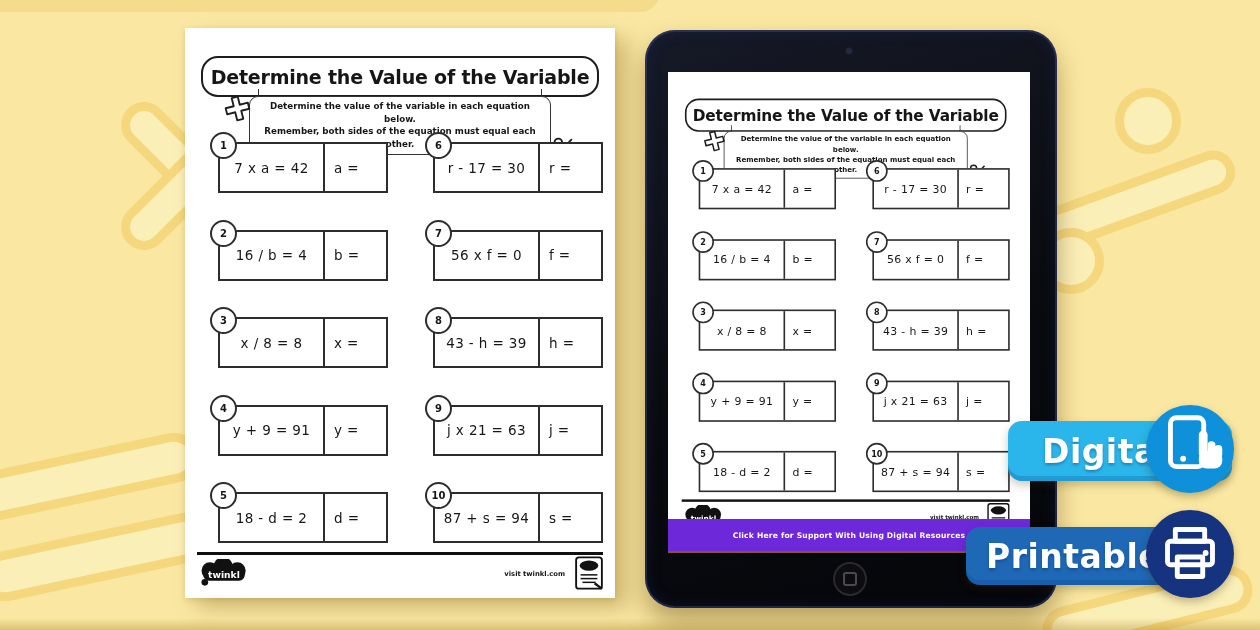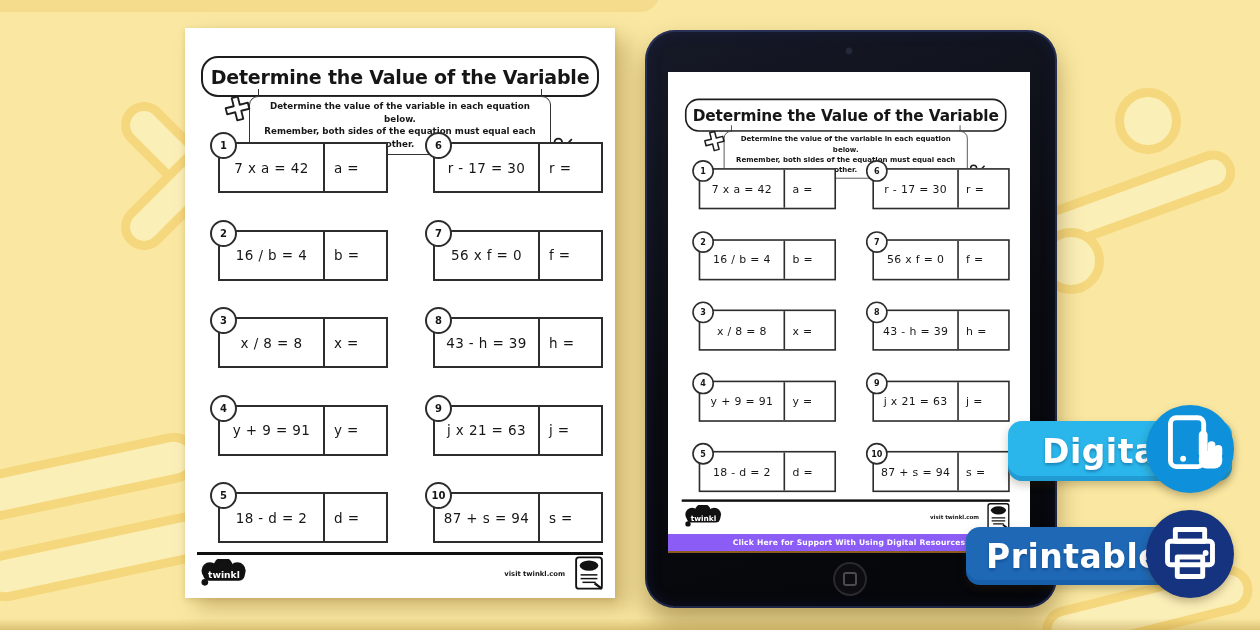--- a/index.html
+++ b/index.html
@@ -56,21 +56,21 @@
   
   .tablet{position:absolute;left:645px;top:30px;width:412px;height:578px;border-radius:30px;z-index:20;
     background:linear-gradient(160deg,#161927 0%,#0a0b10 55%,#05060a 100%);
     box-shadow:0 14px 26px rgba(100,70,10,.45),inset 0 0 0 2px rgba(80,100,180,.30),inset 0 0 16px rgba(40,60,130,.25);}
   .camera{position:absolute;left:200px;top:17px;width:8px;height:8px;border-radius:50%;
     background:#242b3e;box-shadow:inset 0 0 2px #000;}
   .screen{position:absolute;left:23px;top:42px;width:362px;height:481px;background:#fff;overflow:hidden;}
   .screen::after{content:"";position:absolute;left:0;right:0;bottom:0;height:2px;background:#8a5a1e;}
   .sheet-wrap{position:absolute;left:4px;top:4px;width:430px;height:570px;
     transform:scale(0.808);transform-origin:top left;}
-  .support-bar{position:absolute;left:0;right:0;bottom:2px;height:17px;background:#8b5cf6;color:#fff;
+  .support-bar{position:absolute;left:0;right:0;bottom:2px;height:32px;background:#6d28d9;color:#fff;
     display:flex;align-items:center;justify-content:center;font-size:7.6px;font-weight:bold;letter-spacing:.2px;cursor:pointer;}
   .home{position:absolute;left:188px;top:532px;width:34px;height:34px;border-radius:50%;background:#0d0d0f;
     box-shadow:inset 0 0 0 2px #2a2a2e;cursor:pointer;}
   .home-square{position:absolute;inset:10px;border:2px solid #4a4a50;border-radius:3px;}
 
   
   .badge{position:absolute;z-index:40;cursor:pointer;}
   .badge-digital{left:1006px;top:403px;width:256px;height:92px;}
   .badge-printable{left:958px;top:508px;width:280px;height:96px;}
   .pill{position:absolute;border-radius:14px;box-shadow:inset 0 -5px 0 rgba(0,60,130,.22),0 4px 8px rgba(60,40,0,.25);}

